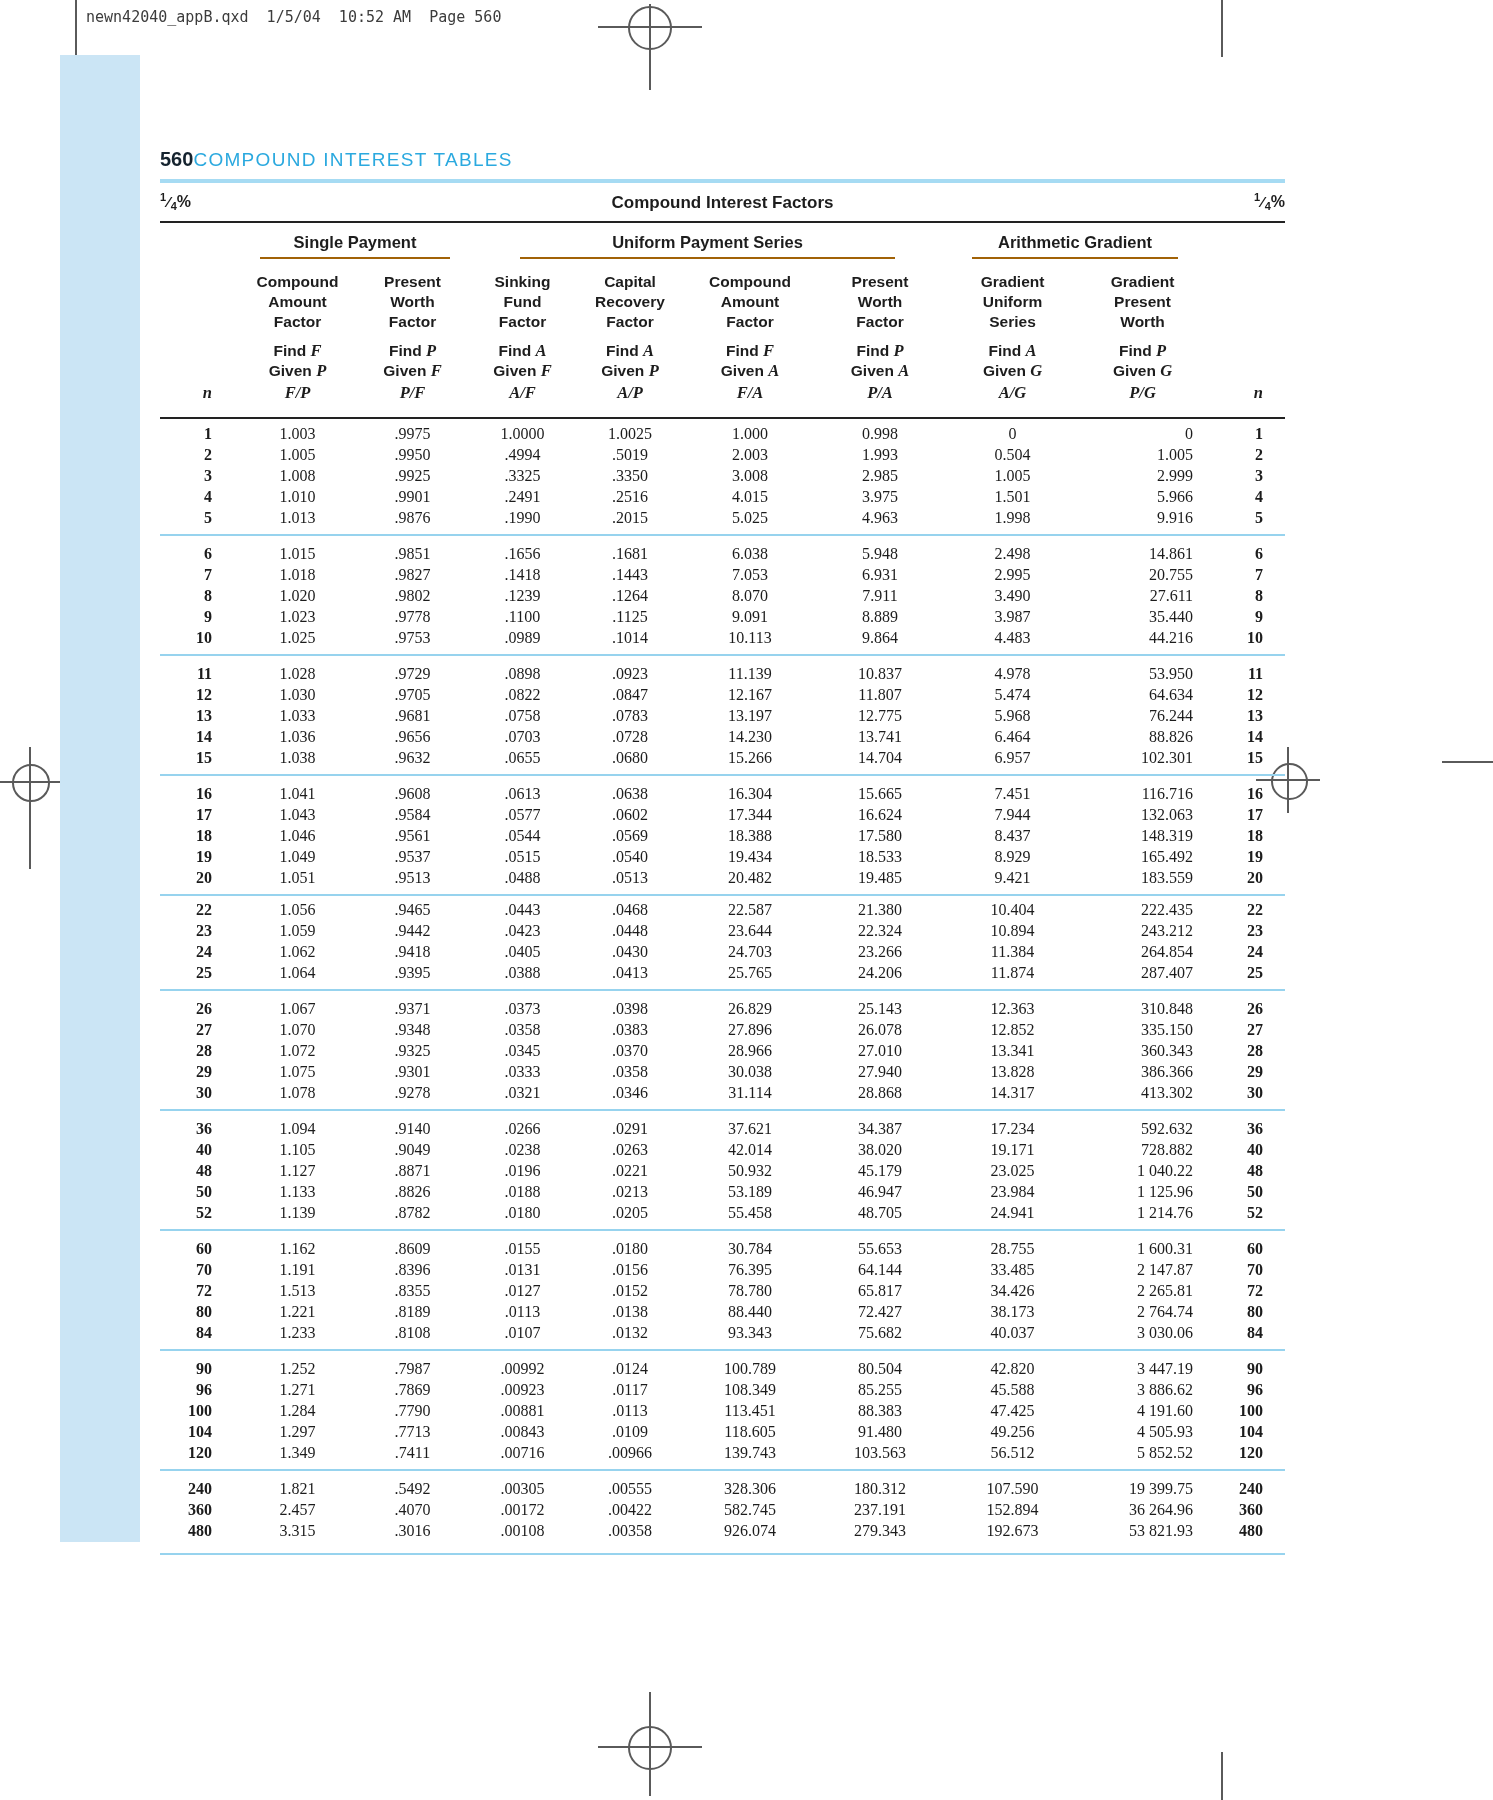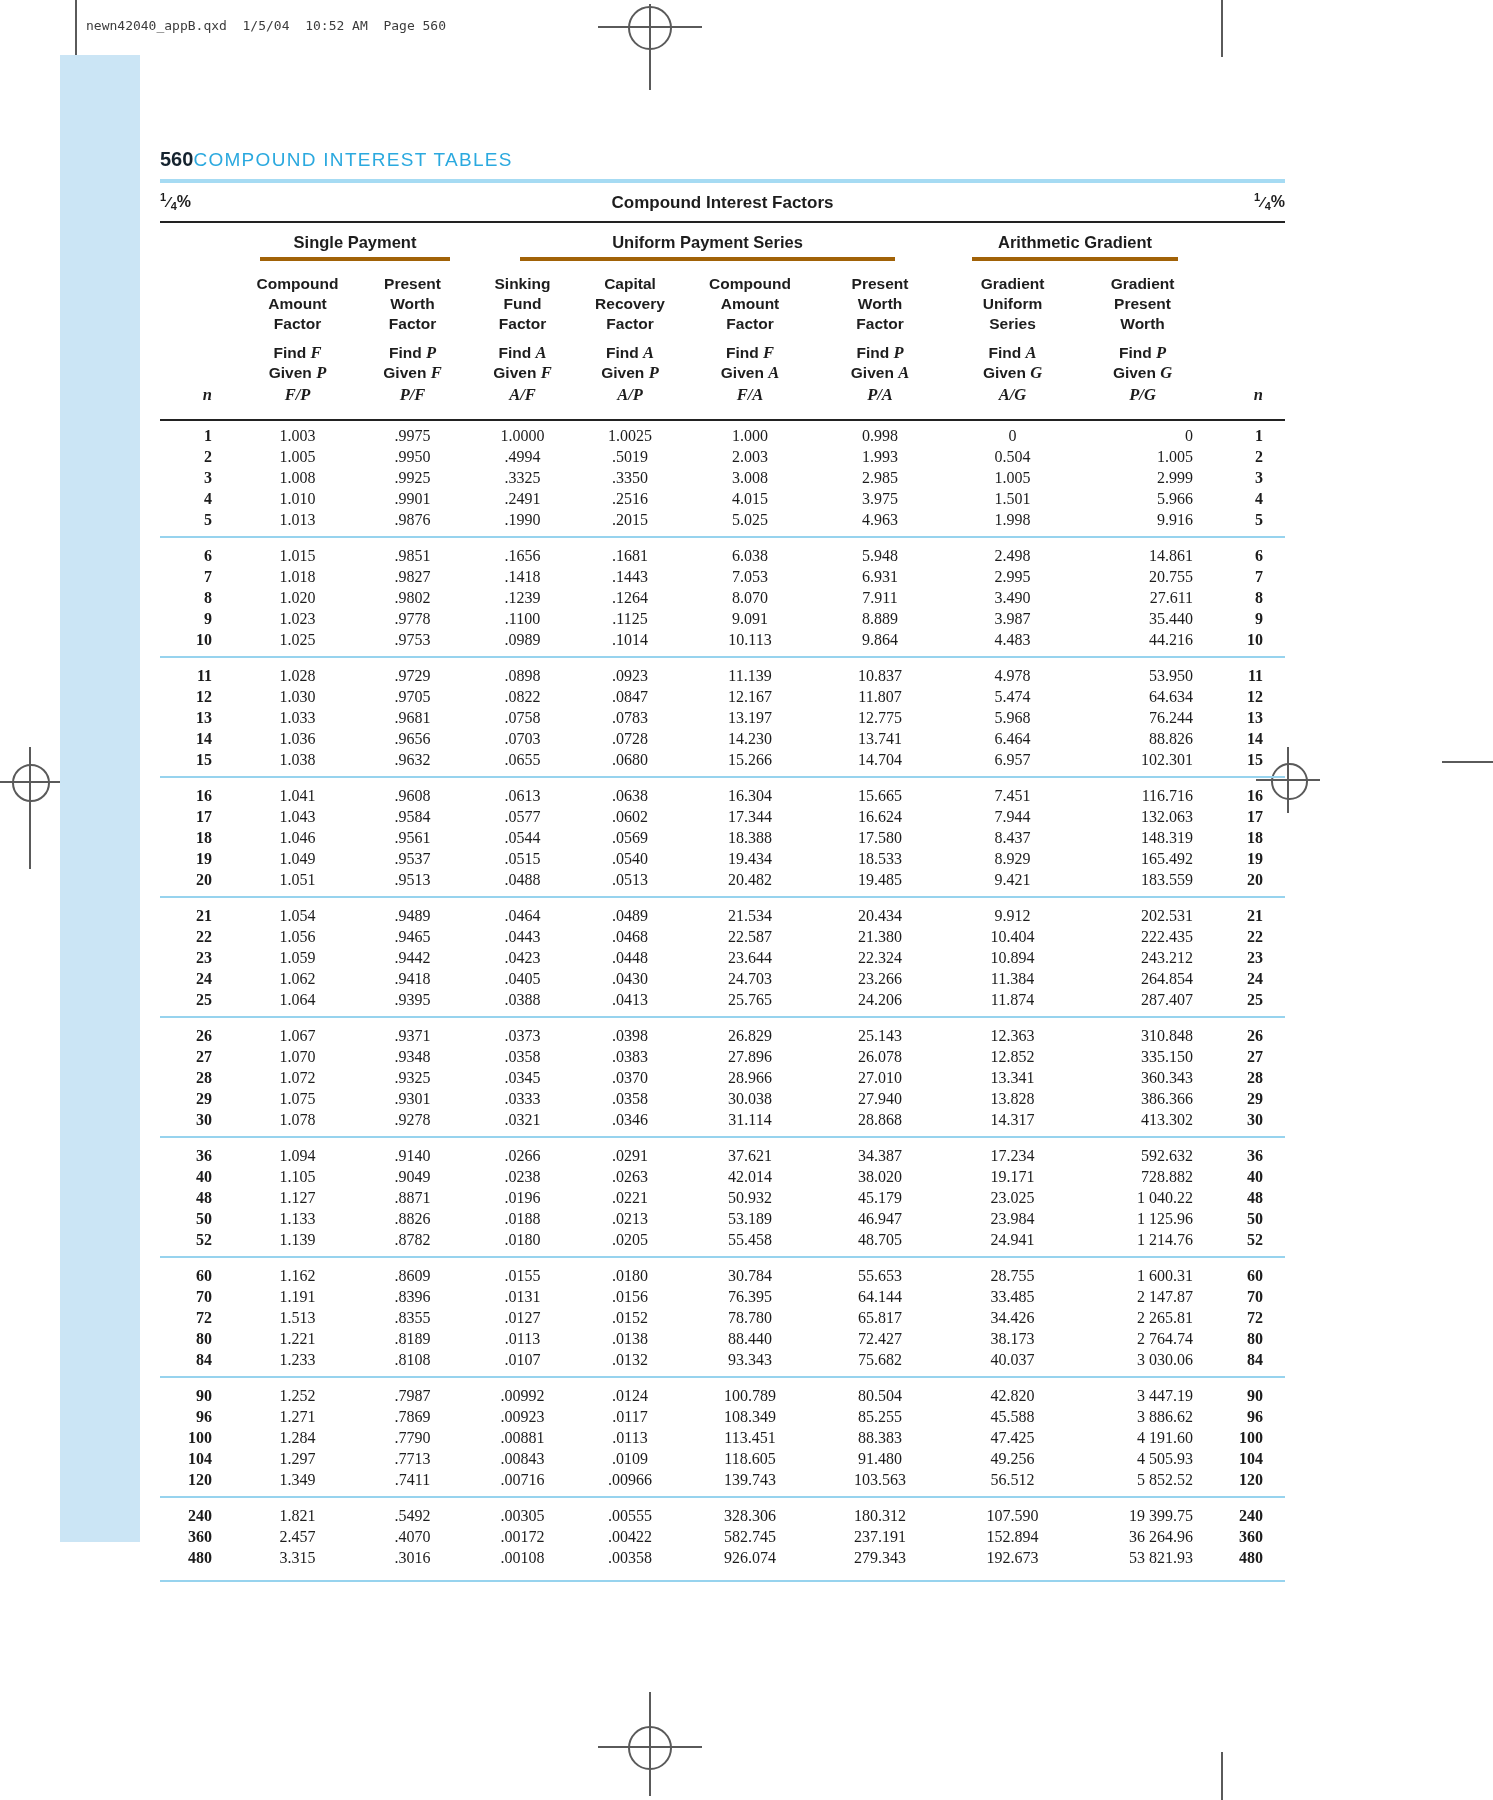--- a/index.html
+++ b/index.html
@@ -8,21 +8,21 @@
     overflow:hidden; font-family:"Liberation Sans", sans-serif; color:#1d1d1d;
   }
   
   .mark { position:absolute; background:#5a5a5a; }
   .mark.v { width:2px; }
   .mark.h { height:2px; }
   .reg-circle { position:absolute; border:2px solid #5a5a5a; border-radius:50%; background:transparent; }
   .print-header {
     position:absolute; left:86px; top:8px; white-space:pre;
     font-family:"DejaVu Sans Mono","Liberation Mono",monospace;
-    font-size:13px; color:#3c3c3c;margin-top:10px;
+    font-size:15px; color:#3c3c3c;
   }
   .blue-bar { position:absolute; left:60px; top:55px; width:80px; height:1487px; background:#cbe5f5; }
 
   
   .content { position:absolute; left:160px; top:148px; width:1125px; }
   .page-heading { display:flex; align-items:baseline; height:24px; }
   .page-num { font-size:20px; font-weight:bold; color:#15232f; }
   .page-title { font-size:19px; letter-spacing:1.3px; color:#2ba9df; font-weight:normal; }
   .rule-heading { height:3.5px; background:#a6dbf3; margin-top:7px; }
 
@@ -31,21 +31,21 @@
   .rate sup { font-size:11px; vertical-align:6px; }
   .rate sub { font-size:11px; vertical-align:-3px; }
   .rate .frac-slash { font-size:15px; margin:0 1px; }
   .rate.right { position:absolute; right:0; top:0; }
   .table-title { position:absolute; left:0; right:0; top:2px; text-align:center; font-weight:bold; font-size:17px; }
 
   
   table.factors { border-collapse:collapse; table-layout:fixed; width:1125px; margin-top:2px; }
   thead td { text-align:center; vertical-align:bottom; padding:0; }
   tr.group-row td { border-top:2px solid #222; padding-top:10px; }
-  .group-label { display:inline-block; font-size:16.5px; font-weight:bold; border-bottom:4px solid #a16207; padding-bottom:5px; }
+  .group-label { display:inline-block; font-size:16.5px; font-weight:bold; border-bottom:2px solid #a16207; padding-bottom:5px; }
   tr.name-row td { font-size:15.5px; font-weight:bold; line-height:20px; padding-top:13px; }
   tr.fg-row td { font-size:15.5px; font-weight:bold; line-height:20px; padding-top:9px; }
   i.var, .ratio-cell i, .n-head i { font-family:"Liberation Serif", serif; font-style:italic; font-weight:bold; font-size:16.5px; }
   tr.ratio-row td { padding:2px 0 14px; border-bottom:2px solid #222; font-weight:bold; }
   .n-head.left  { text-align:right; padding-right:28px; }
   .n-head.right { text-align:right; padding-right:22px; }
 
   tbody td {
     font-family:"Liberation Serif", serif; font-size:16px; color:#1c1c1c;
     height:21px; line-height:21px; padding:0; text-align:center; white-space:pre;
@@ -460,32 +460,20 @@
             <td class="col4">.0513</td>
             <td class="col5">20.482</td>
             <td class="col6">19.485</td>
             <td class="col7">9.421</td>
             <td class="col8">183.559</td>
             <td class="col9">20</td>
           </tr>
           <tr class="sep-row">
             <td colspan="10"><div class="sep-line"></div></td>
           </tr>
-          <tr class="first-of-group">
-            <td class="col0">21</td>
-            <td class="col1">1.054</td>
-            <td class="col2">.9489</td>
-            <td class="col3">.0464</td>
-            <td class="col4">.0489</td>
-            <td class="col5">21.534</td>
-            <td class="col6">20.434</td>
-            <td class="col7">9.912</td>
-            <td class="col8">202.531</td>
-            <td class="col9">21</td>
-          </tr>
           <tr>
             <td class="col0">22</td>
             <td class="col1">1.056</td>
             <td class="col2">.9465</td>
             <td class="col3">.0443</td>
             <td class="col4">.0468</td>
             <td class="col5">22.587</td>
             <td class="col6">21.380</td>
             <td class="col7">10.404</td>
             <td class="col8">222.435</td>

